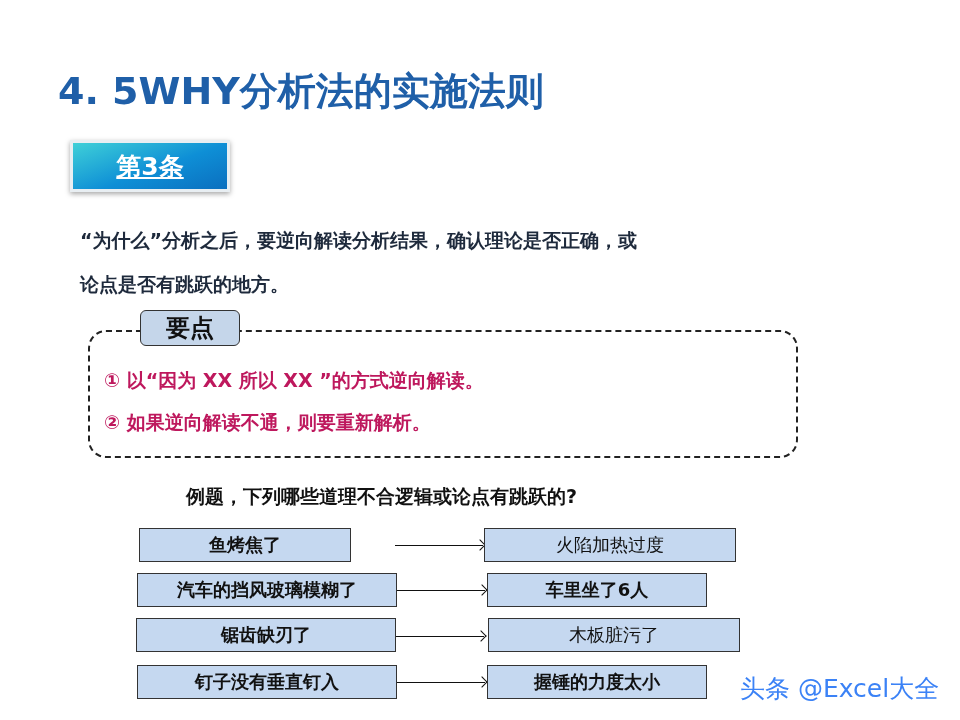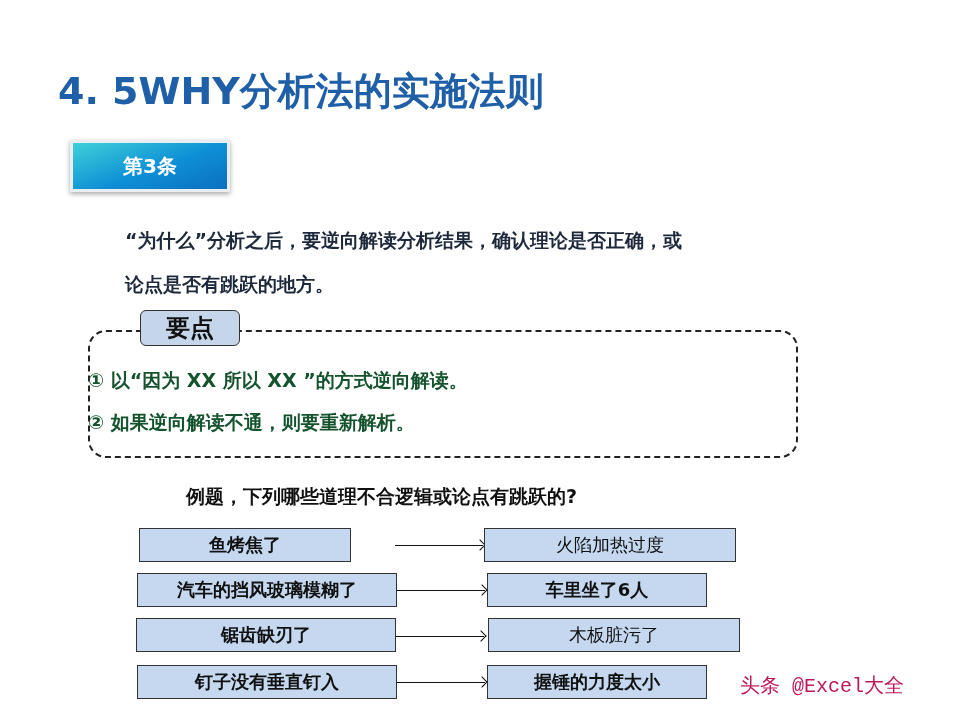--- a/index.html
+++ b/index.html
@@ -2,40 +2,40 @@
 <html><head>
 <meta charset="utf-8">
 <style>
   html, body { margin:0; padding:0; }
   body { width:960px; height:720px; background:#ffffff; position:relative; overflow:hidden;
          font-family:"DejaVu Sans", "Liberation Sans", sans-serif; }
   .title { position:absolute; left:58px; top:66px; font-size:38px; font-weight:bold; color:#1f5fa8; letter-spacing:0px; }
   .badge { position:absolute; left:70px; top:140px; width:160px; height:52px; box-sizing:border-box;
            background:linear-gradient(160deg,#3fd0d8 0%,#0e8fd6 55%,#0b6fbf 100%);
            border:3px solid #e8eef2; box-shadow:0 2px 5px rgba(0,0,0,0.35);
-           display:flex; align-items:center; justify-content:center; color:#fff; font-weight:bold; font-size:20px; }
-  .para { position:absolute; left:80px; width:740px; font-size:19px; font-weight:bold; color:#1e2a3c;margin-left:45px; }
+           display:flex; align-items:center; justify-content:center; color:#fff; font-weight:bold; font-size:25px;text-decoration:underline; }
+  .para { position:absolute; left:80px; width:740px; font-size:19px; font-weight:bold; color:#1e2a3c; }
   .para1 { top:228px; }
   .para2 { top:272px; }
   .dashbox { position:absolute; left:88px; top:330px; width:710px; height:128px; box-sizing:border-box;
              border:2.5px dashed #222; border-radius:18px; }
   .keytag { position:absolute; left:140px; top:310px; width:100px; height:36px; box-sizing:border-box;
             background:#c5d6ea; border:1.5px solid #333; border-radius:6px;
             display:flex; align-items:center; justify-content:center; font-weight:bold; font-size:24px; color:#111; }
-  .point { position:absolute; left:88px; font-size:19px; font-weight:bold; color:#14532d; }
+  .point { position:absolute; left:104px; font-size:19px; font-weight:bold; color:#be185d; }
   .p1 { top:368px; }
   .p2 { top:410px; }
   .question { position:absolute; left:186px; top:484px; font-size:19px; font-weight:bold; color:#111; }
   .box { position:absolute; height:34px; box-sizing:border-box; background:#c5d8f0; border:1.5px solid #333;
          display:flex; align-items:center; justify-content:center; font-size:18px; color:#111; }
   .bold { font-weight:bold; }
   .arrow { position:absolute; height:1px; background:#111; }
   .arrow::after { content:""; position:absolute; right:-1px; top:-4px; width:7px; height:7px;
                   border-top:1px solid #111; border-right:1px solid #111; transform:rotate(45deg); }
-  .watermark { position:absolute; left:740px; top:672px; font-size:20px; color:#be185d;font-family:Liberation Mono, monospace; }
+  .watermark { position:absolute; left:740px; top:672px; font-size:25px; color:#3b82f6; }
 </style>
 </head>
 <body>
 
 <div class="title">4. 5WHY分析法的实施法则</div>
 <div class="badge">第3条</div>
 
 <div class="para para1">“为什么”分析之后，要逆向解读分析结果，确认理论是否正确，或</div>
 <div class="para para2">论点是否有跳跃的地方。</div>
 

